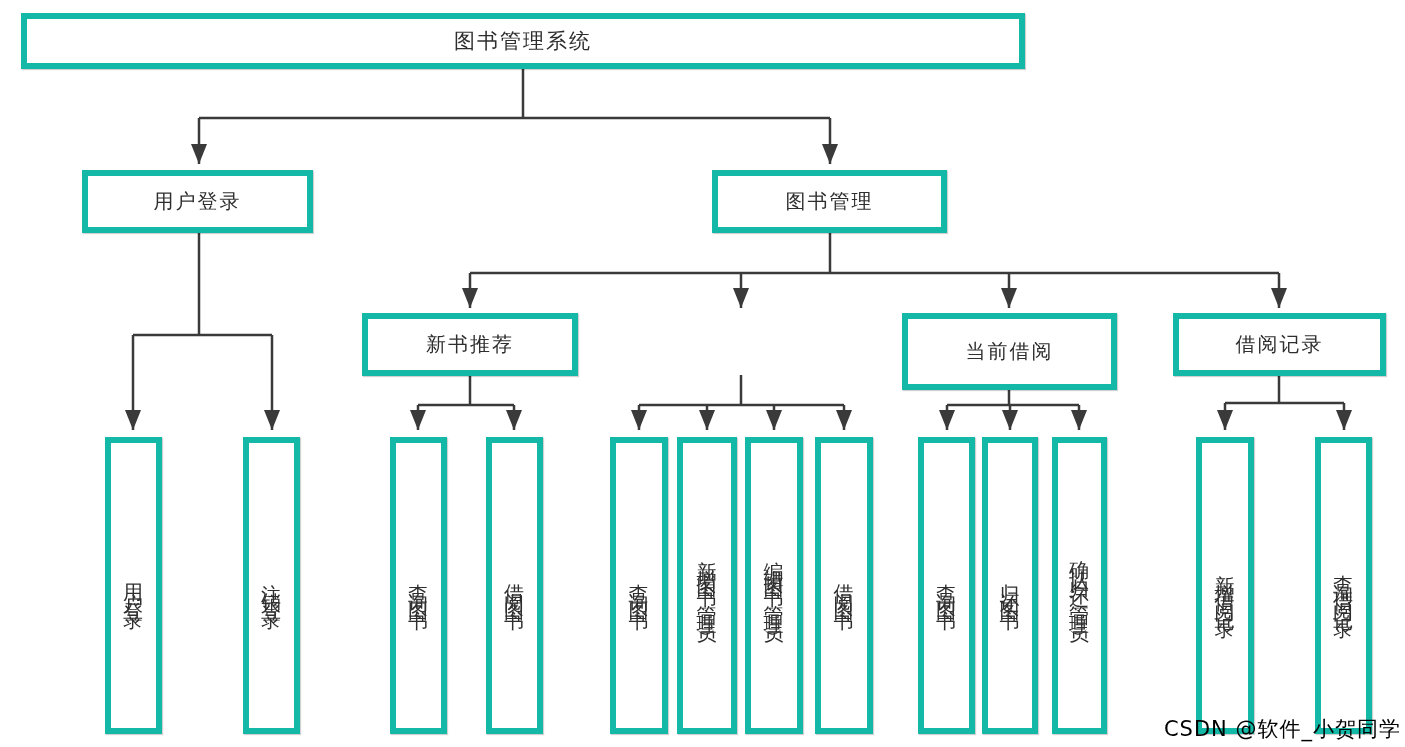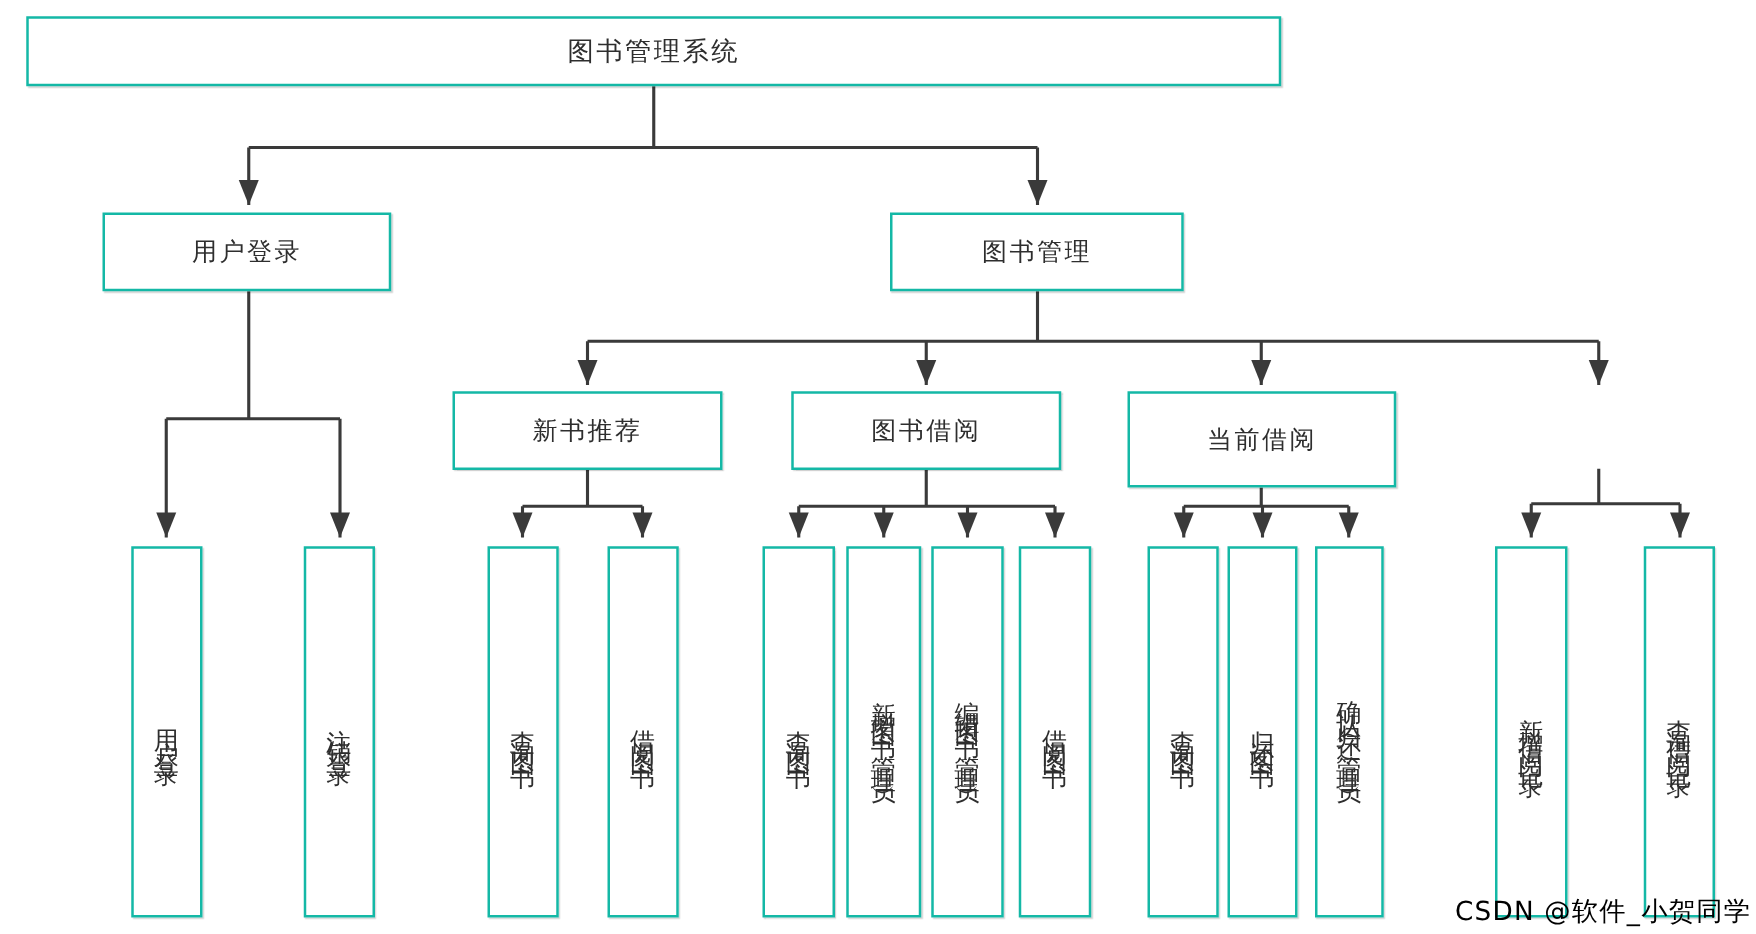--- a/index.html
+++ b/index.html
@@ -8,21 +8,21 @@
     width:1405px;height:747px;
     background:#ffffff;
     font-family:"DejaVu Sans","Liberation Sans",sans-serif;
     overflow:hidden;
   }
   .wires{position:absolute;left:0;top:0;width:1405px;height:747px;}
   .node{
     position:absolute;
     box-sizing:border-box;
     background:#ffffff;
-    border:2px solid #14b8a6;
+    border:6px solid #14b8a6;
     box-shadow:1px 1px 1px rgba(0,0,0,0.18);
     display:flex;align-items:center;justify-content:center;
     color:#2e2e2e;
     font-size:20px;
     letter-spacing:2px;
     white-space:nowrap;
     z-index:2;
   }
   .node.root{font-size:21px;}
   .node.vert{
@@ -97,22 +97,22 @@
       <path d="M1344,403 V430" marker-end="url(#arr)"></path>
     </g>
   </svg>
 
   <div class="node root" style="left:21px;top:13px;width:1004px;height:56px;">图书管理系统</div>
 
   <div class="node" style="left:82px;top:170px;width:231px;height:63px;">用户登录</div>
   <div class="node" style="left:712px;top:170px;width:235px;height:63px;">图书管理</div>
 
   <div class="node" style="left:362px;top:313px;width:216px;height:63px;">新书推荐</div>
-  <div class="node" style="left:633px;top:313px;width:216px;height:63px;">图书借阅</div>
   <div class="node" style="left:902px;top:313px;width:215px;height:77px;">当前借阅</div>
+  <div class="node" style="left:1173px;top:313px;width:213px;height:63px;">借阅记录</div>
 
   <div class="node vert" style="left:105px;top:437px;width:57px;height:297px;">用户登录</div>
   <div class="node vert" style="left:243px;top:437px;width:57px;height:297px;">注销登录</div>
 
   <div class="node vert" style="left:390px;top:437px;width:57px;height:297px;">查询图书</div>
   <div class="node vert" style="left:486px;top:437px;width:57px;height:297px;">借阅图书</div>
 
   <div class="node vert" style="left:610px;top:437px;width:58px;height:297px;">查询图书</div>
   <div class="node vert" style="left:677px;top:437px;width:60px;height:297px;">新增图书（管理员）</div>
   <div class="node vert" style="left:745px;top:437px;width:58px;height:297px;">编辑图书（管理员）</div>

